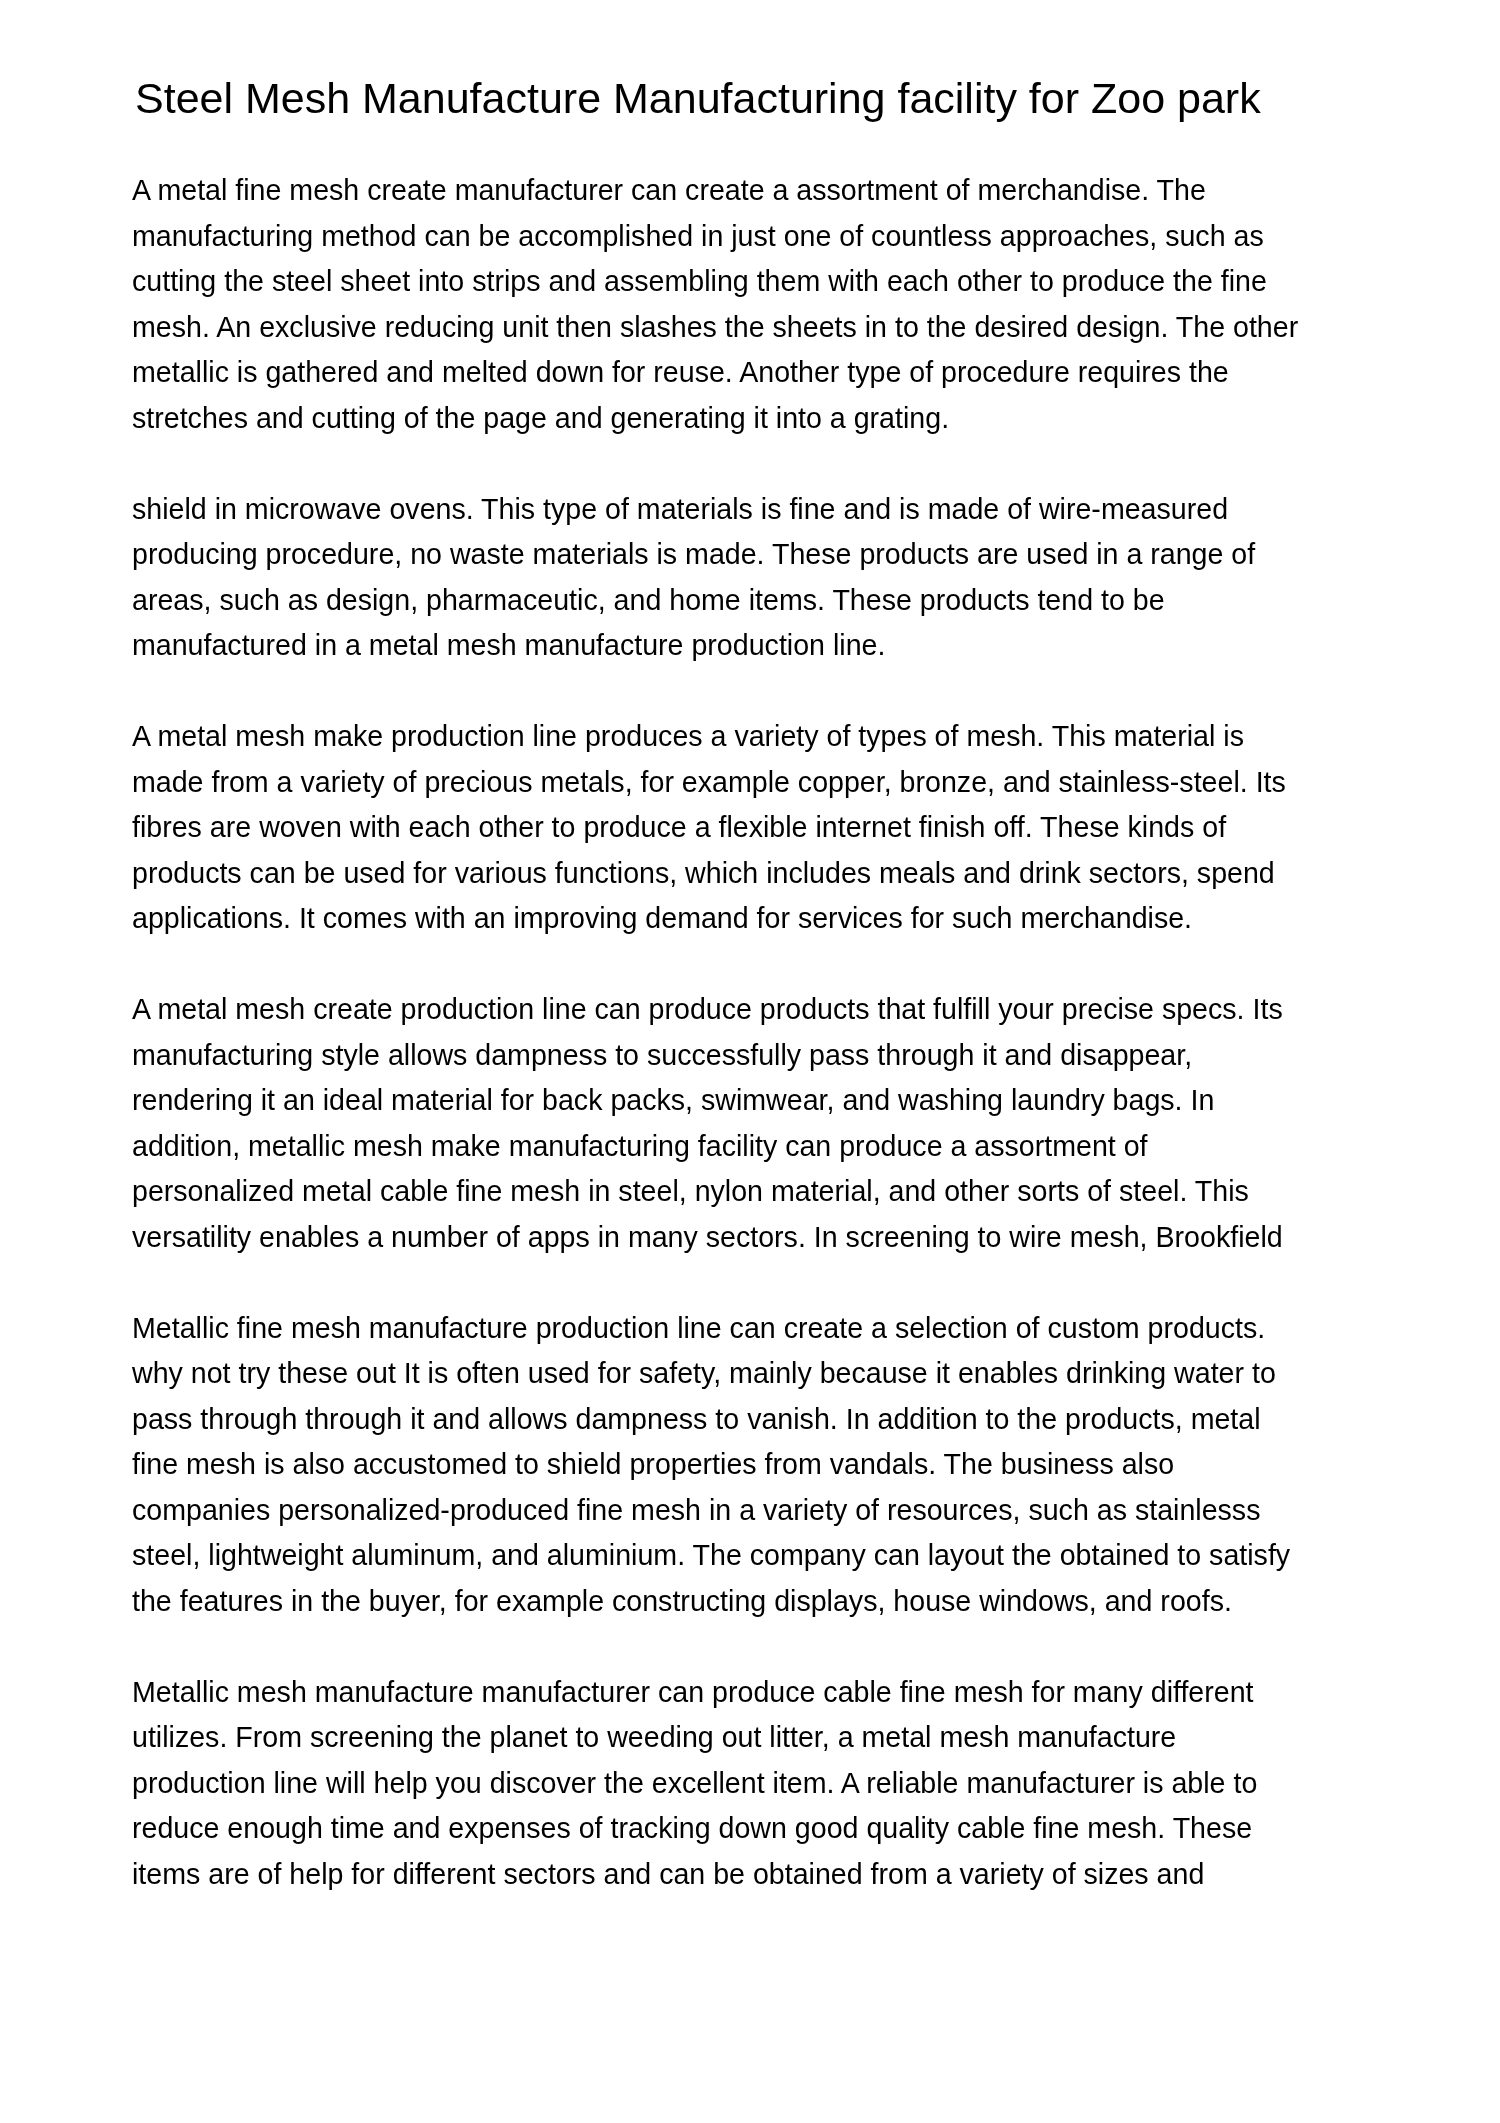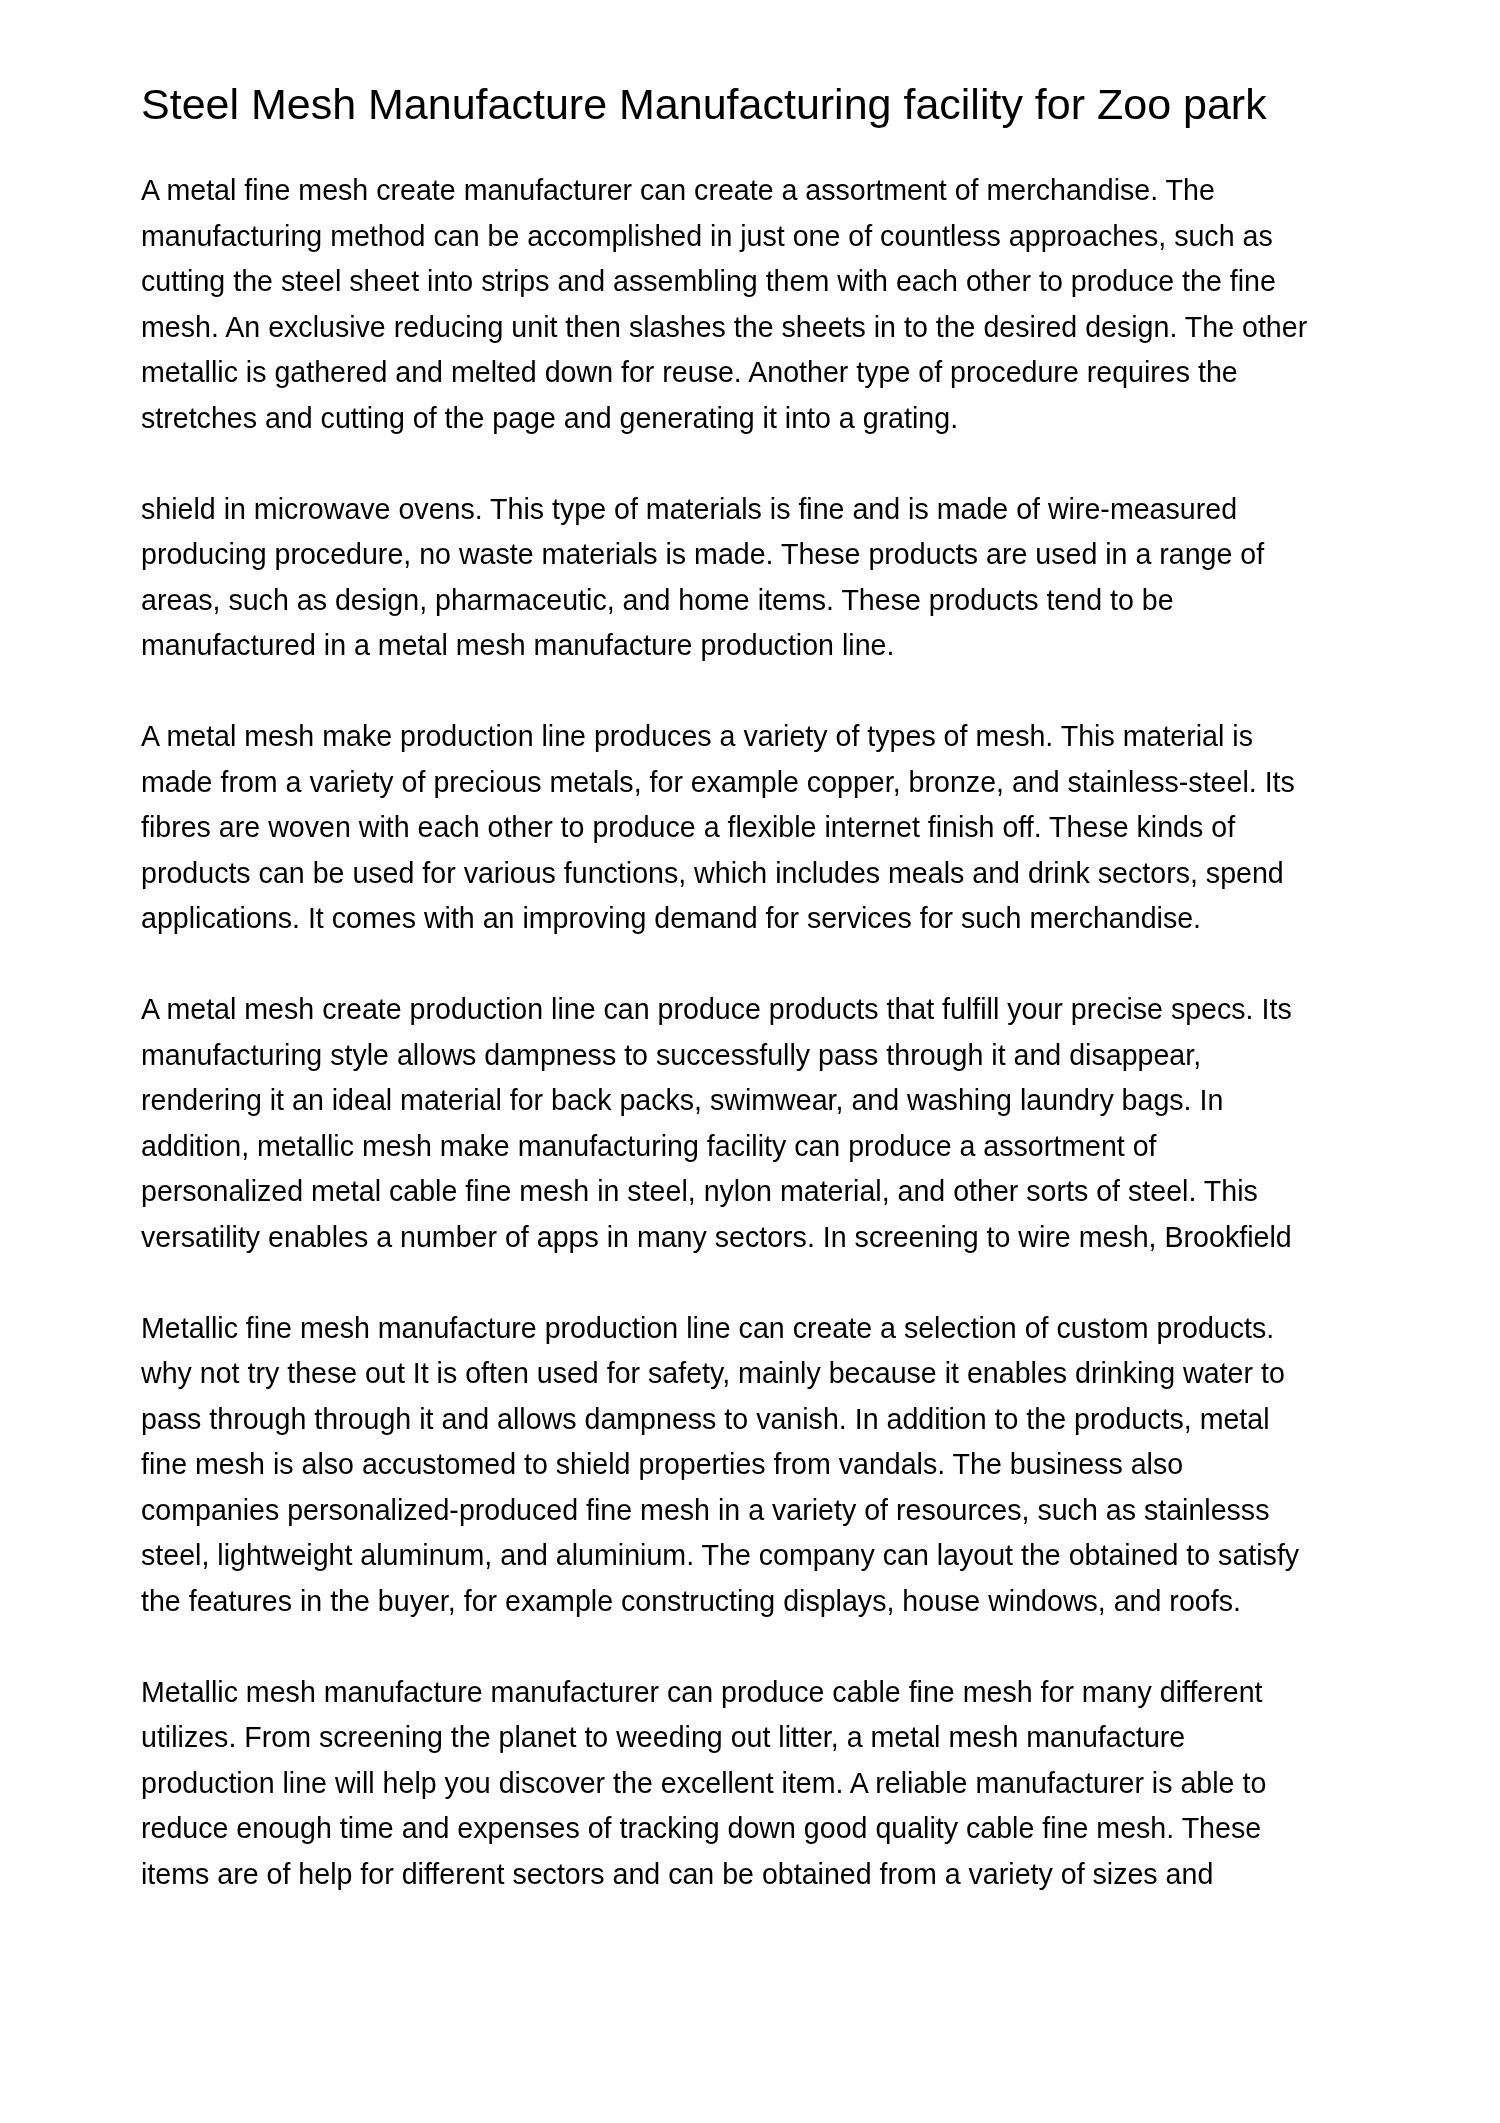--- a/index.html
+++ b/index.html
@@ -15,34 +15,34 @@
       font-family: "Liberation Sans", sans-serif;
       color: #000000;
     }
     .page {
       position: absolute;
       left: 127px;
       top: 0;
       width: 1260px;
     }
     .title {
-      margin: 14px;
+      margin: 8px;
       position: absolute;
       top: 64px;
       left: 0;
       font-size: 43px;
       font-weight: normal;
       line-height: 52px;
       white-space: nowrap;
       letter-spacing: 0px;
     }
     .body {
       position: absolute;
       top: 168px;
-      left: 14px;
+      left: 5px;
       width: 1260px;
     }
     .para {
       margin: 0 0 45.5px 0;
       font-size: 28.6px;
       line-height: 45.5px;
     }
     .line {
       display: block;
       white-space: nowrap;

